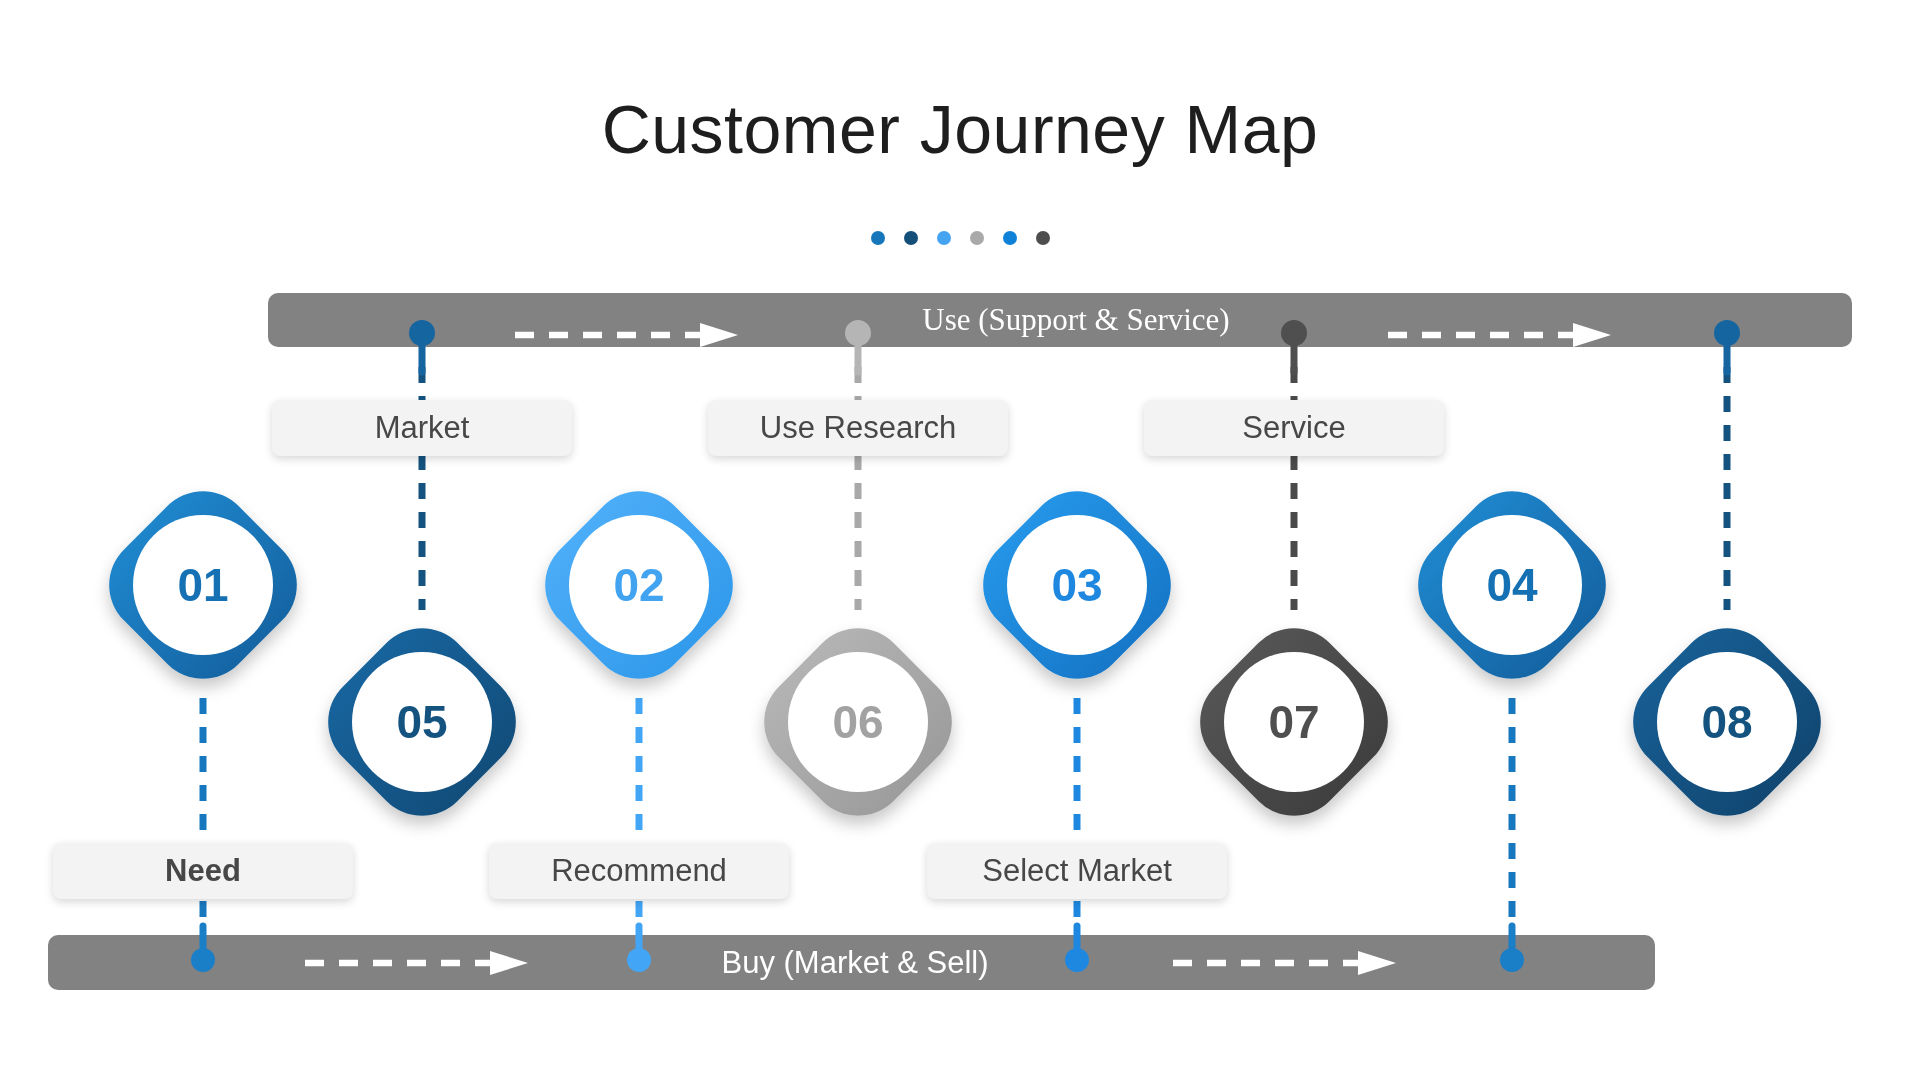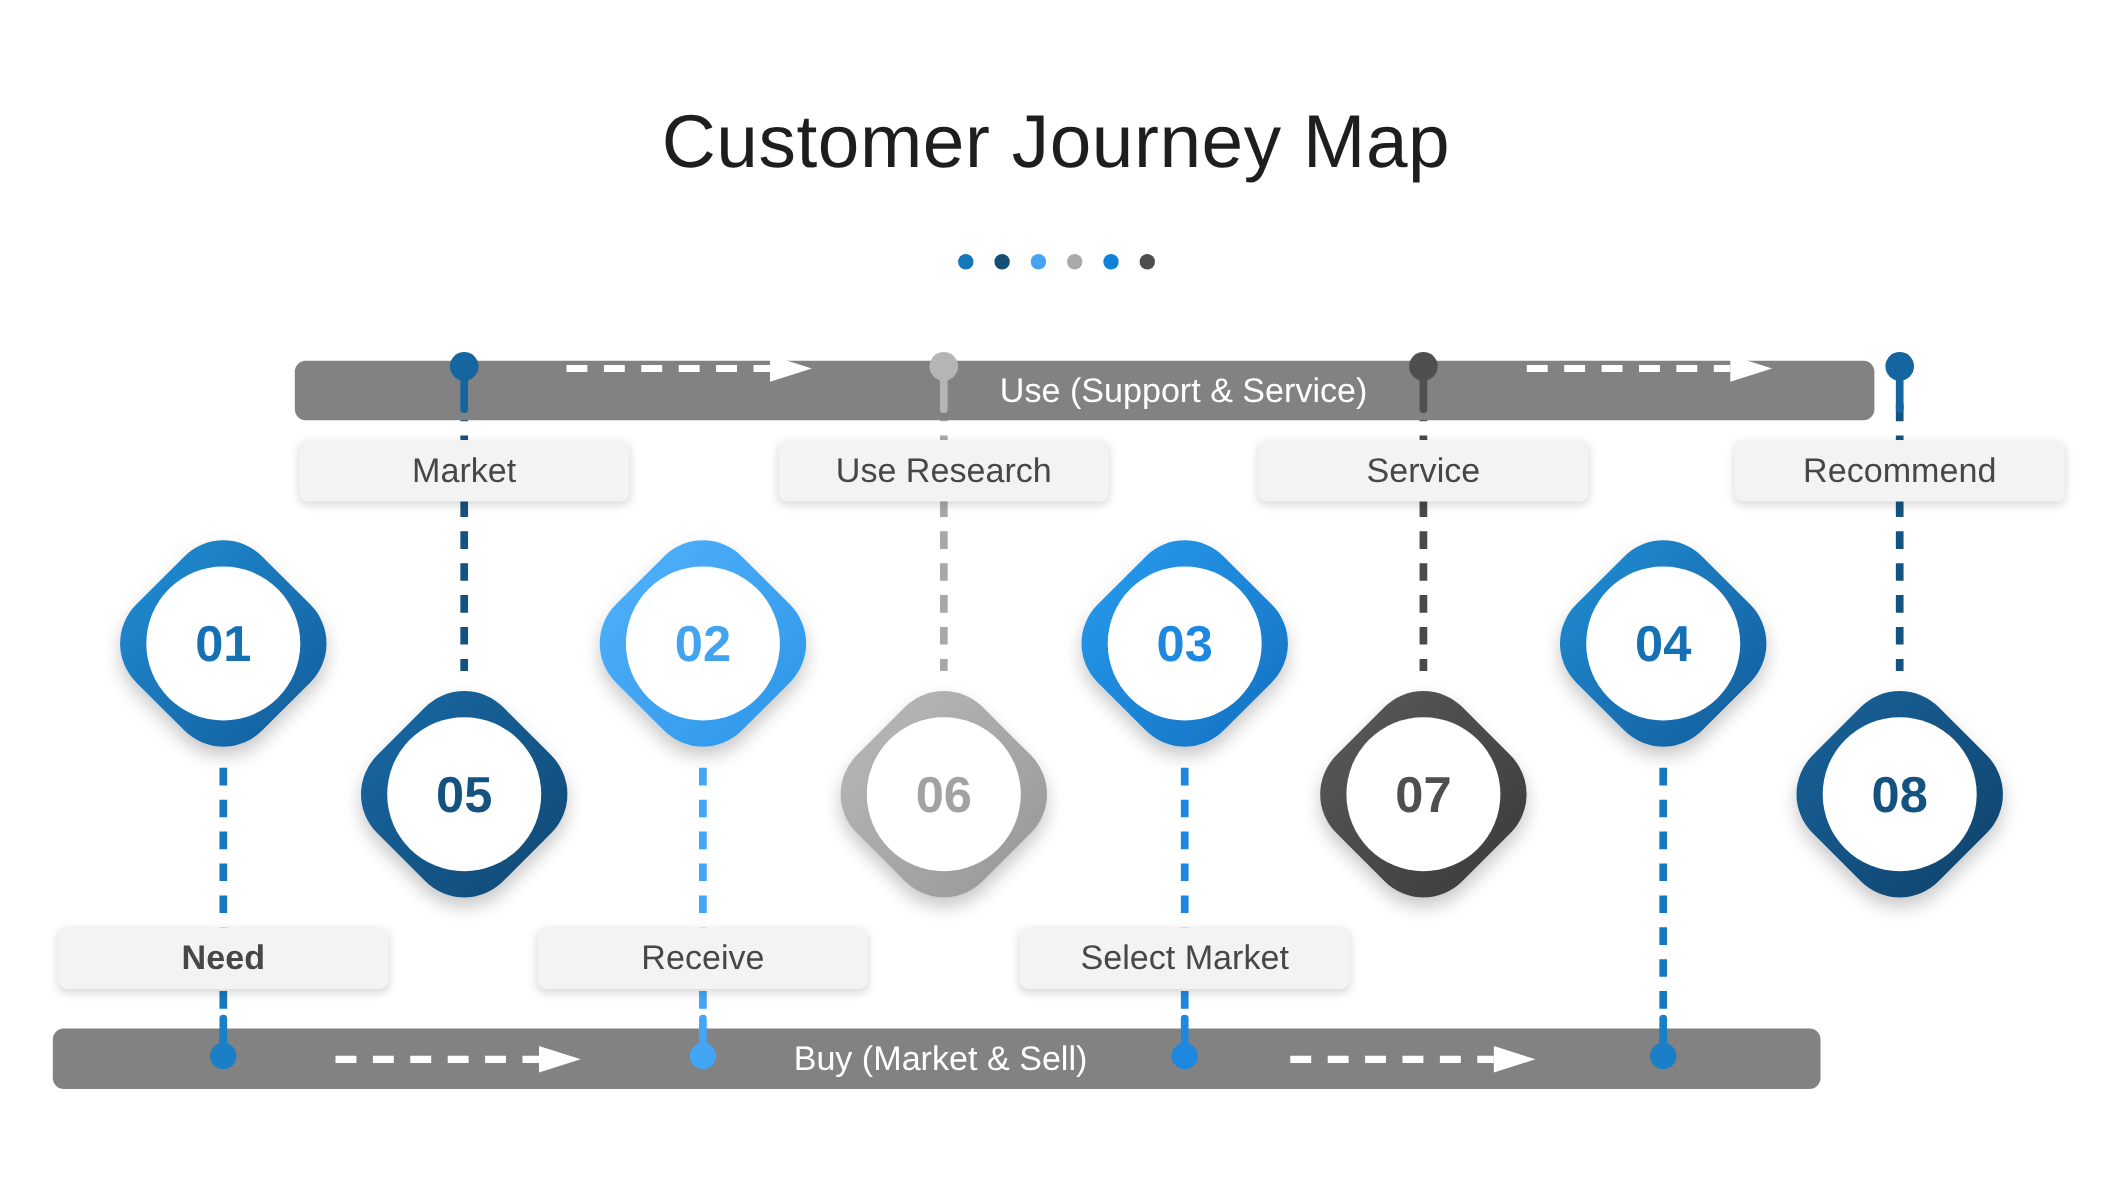--- a/index.html
+++ b/index.html
@@ -8,21 +8,21 @@
   #canvas { position:relative; width:1920px; height:1080px; background:var(--page-bg,#fff); }
 
   .page-title { position:absolute; top:90px; left:0; width:100%; text-align:center;
                 font-size:68px; font-weight:500; color:var(--title-color,#1e1e1e); letter-spacing:0.5px; }
 
   .dots-row { position:absolute; top:231px; left:0; width:100%; display:flex;
               justify-content:center; gap:19px; }
   .dot { width:14px; height:14px; border-radius:50%; }
 
   .bar { position:absolute; height:54px; background:var(--bar-bg,#828282); border-radius:10px; }
-  .bar-top { left:268px; top:328px; width:1436px; }
+  .bar-top { left:268px; top:293px; width:1584px;font-family:Liberation Serif, serif; }
   .bar-bottom { left:48px; top:935px; width:1607px; height:55px; }
   .bar-label { position:absolute; top:50%; transform:translate(-50%,-50%);
                font-size:31px; color:var(--bar-text,#fff); white-space:nowrap; }
 
   .lines-overlay { position:absolute; left:0; top:0; pointer-events:none; }
 
   .arrow-svg, .pin-svg { position:absolute; overflow:visible; }
 
   .label-box { position:absolute; width:300px; height:56px; line-height:56px;
                background:var(--label-bg,#f3f3f3); border-radius:8px; text-align:center;
@@ -122,24 +122,23 @@
     <circle cx="12" cy="40" r="12" fill="currentColor"></circle>
   </svg>
   <svg class="pin-svg" style="left: 1500px; top: 920px; color: rgb(27, 127, 200);" width="24" height="54">
     <line x1="12" y1="6" x2="12" y2="32" stroke="currentColor" stroke-width="7" stroke-linecap="round"></line>
     <circle cx="12" cy="40" r="12" fill="currentColor"></circle>
   </svg>
 
   <div class="label-box label-row-top" style="left:272px;">Market</div>
   <div class="label-box label-row-top" style="left:708px;">Use Research</div>
   <div class="label-box label-row-top" style="left:1144px;">Service</div>
-  <div class="label-box label-row-top" style="left:1577px;">Recommend</div>
 
   <div class="label-box label-row-bottom" style="left:53px;font-weight:bold;">Need</div>
-  <div class="label-box label-row-bottom" style="left:489px;">Receive</div>
+  <div class="label-box label-row-bottom" style="left:489px;">Recommend</div>
   <div class="label-box label-row-bottom" style="left:927px;">Select Market</div>
 
   <div class="diamond" style="left: 122px; top: 504px; --c1: #1e85cb; --c2: #1565a4;">
     <div class="diamond-circle">
       <span class="stage-number" style="color: rgb(21, 113, 179);">01</span>
     </div>
   </div>
   <div class="diamond" style="left: 558px; top: 504px; --c1: #4bacf7; --c2: #339bec;">
     <div class="diamond-circle">
       <span class="stage-number" style="color: rgb(66, 163, 240);">02</span>

